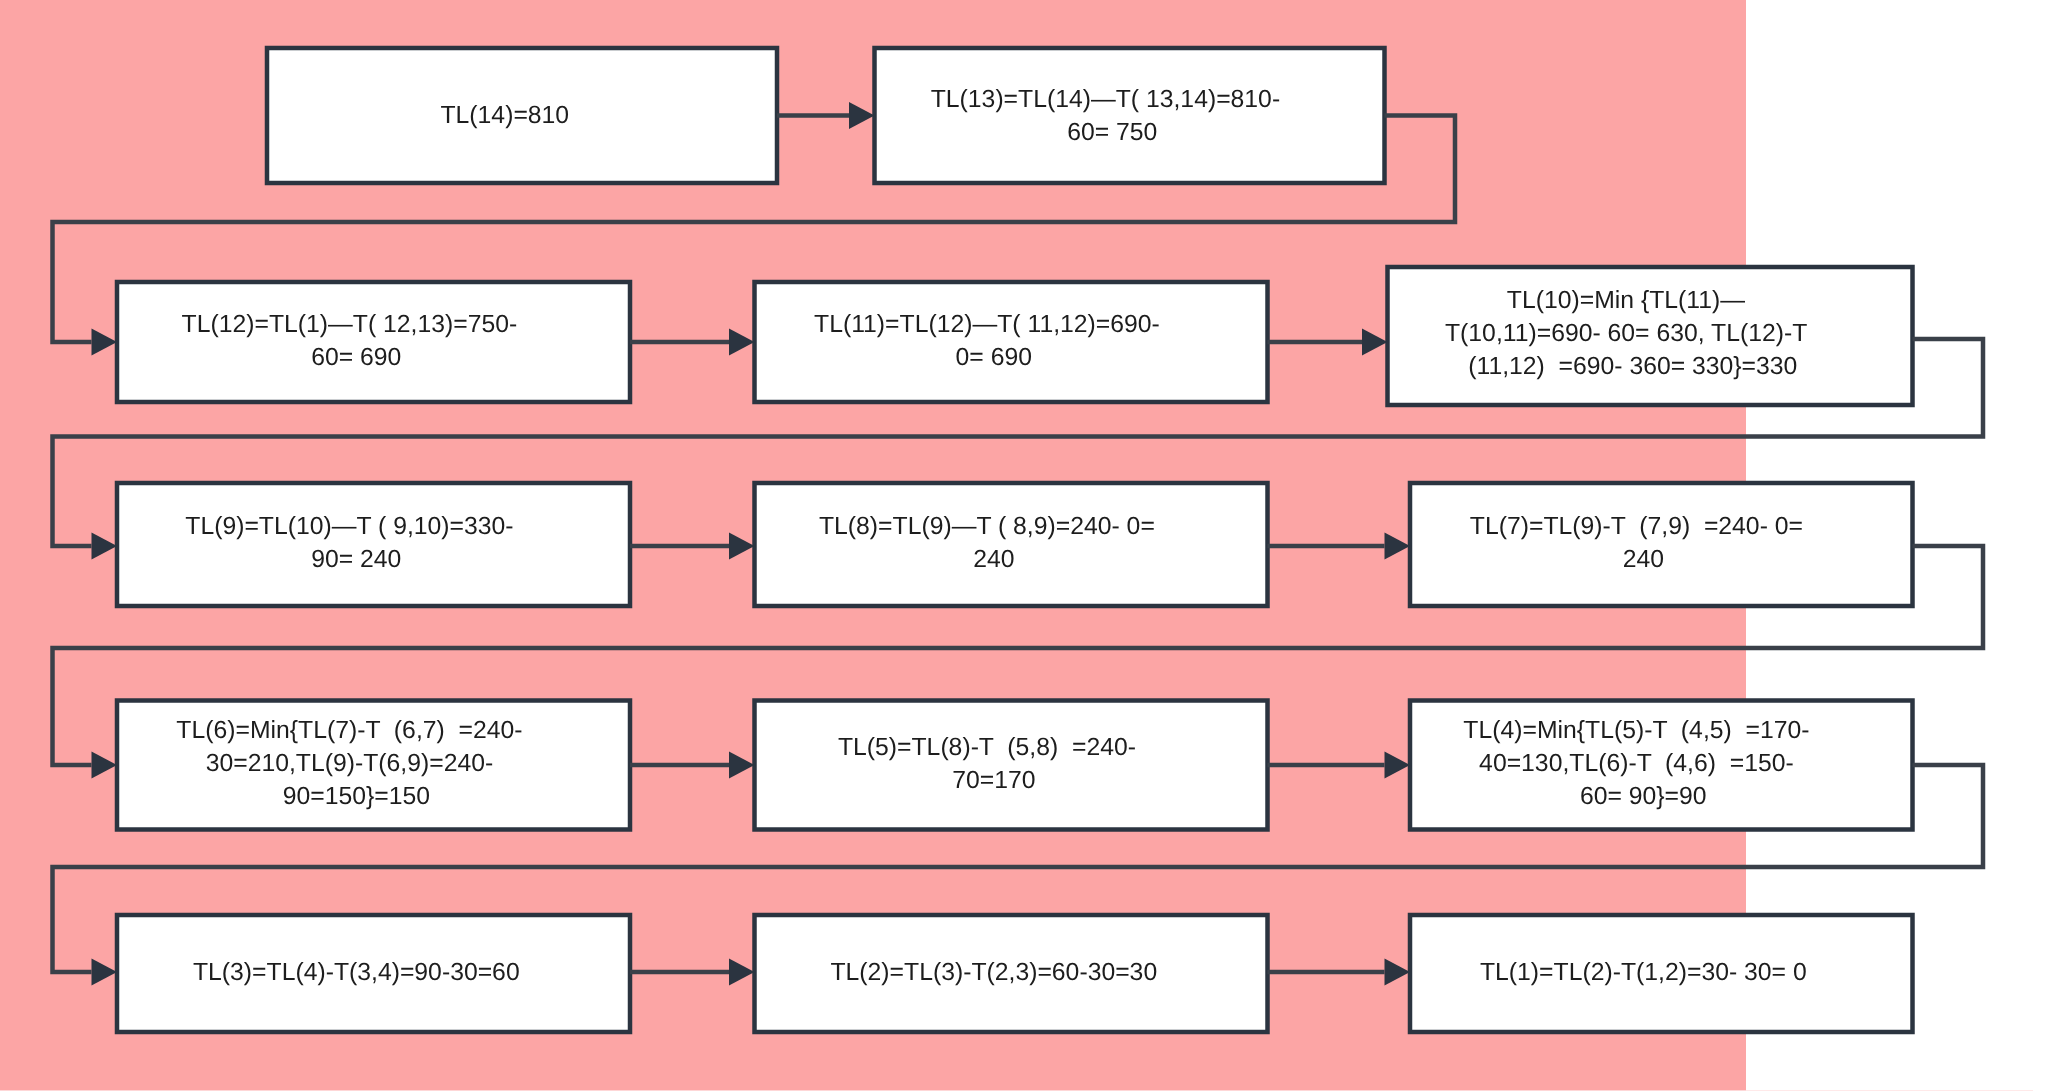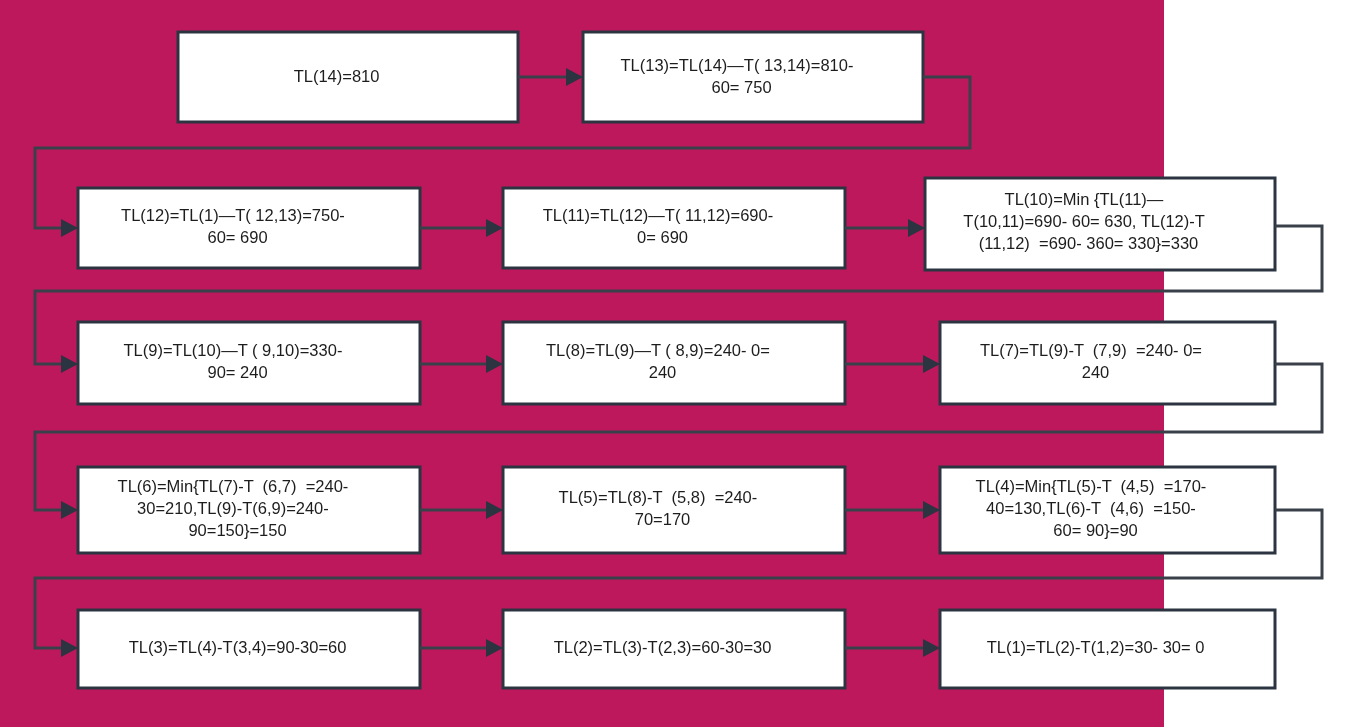--- a/index.html
+++ b/index.html
@@ -10,21 +10,21 @@
   body {
     width: 1364px;
     height: 727px;
     font-family: "Liberation Sans", sans-serif;
     overflow: hidden;
   }
   #flowchart-root {
     position: relative;
     width: 1164px;
     height: 727px;
-    background: #be185d;
+    background: #fca5a5;
   }
   svg#flow-svg {
     display: block;
     width: 1364px;
     height: 727px;
   }
   .node-box {
     fill: #ffffff;
     stroke: #2b3440;
     stroke-width: 3;

